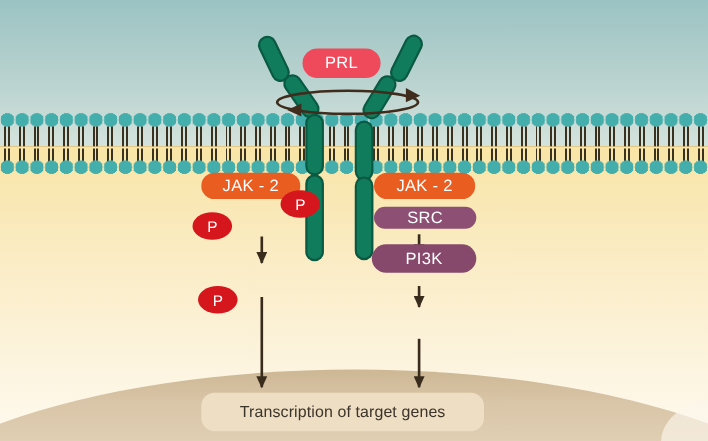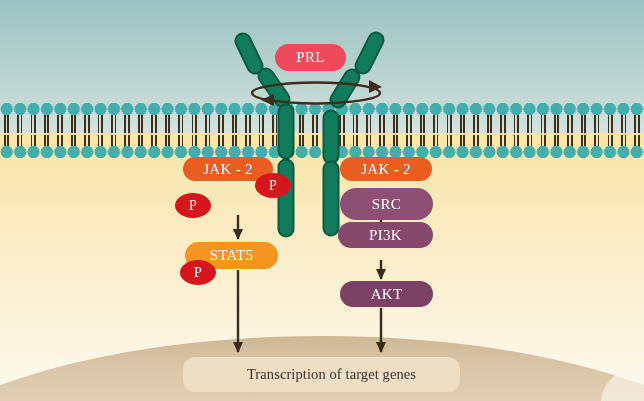--- a/index.html
+++ b/index.html
@@ -1,18 +1,18 @@
 <!DOCTYPE html>
 <html><head>
 <meta charset="utf-8">
 <style>
   html,body{margin:0;padding:0;}
   .stage{
     position:relative;width:644px;height:401px;overflow:hidden;
-    font-family:Liberation Serif, serif;background:#a16207;
+    font-family:Liberation Sans, sans-serif;background:#a16207;
   }
   .extracellular{position:absolute;left:0;top:0;width:644px;height:133px;
     background:linear-gradient(180deg,#9BC3C3 0%,#B6D1CE 50%,#D4E2DC 100%);}
   .intracellular{position:absolute;left:0;top:133px;width:644px;height:268px;
     background:linear-gradient(180deg,#F8E5A6 0%,#FAEBC2 35%,#FCF3DC 70%,#FEFAEF 100%);}
   .nucleus{position:absolute;left:-130px;top:336px;width:904px;height:330px;border-radius:50%;
     background:linear-gradient(180deg,#CDB795 0%,#D9C5A7 9%,#E2D1B7 22%,#E4D3BA 100%);}
   .nucleus-hl{position:absolute;left:601px;top:362px;width:110px;height:80px;border-radius:50%;
     background:rgba(252,246,235,0.65);}
   
@@ -30,30 +30,30 @@
   .overlay{position:absolute;left:0;top:0;}
   
   .node{position:absolute;display:flex;align-items:center;justify-content:center;
     color:#FFFFFF;font-size:15px;letter-spacing:0.3px;}
   .pill{border-radius:999px;}
   .prl{left:275px;top:44px;width:71px;height:27px;background:#EF4A5B;}
   .jak2-left{left:183px;top:157px;width:90px;height:24px;background:#EA5D21;}
   .stat{left:187px;top:185px;width:85px;height:27px;background:#F5941E;}
   .stat5{left:185px;top:242px;width:93px;height:27px;background:#F5941E;}
   .jak2-right{left:340px;top:157px;width:92px;height:24px;background:#EA5D21;}
-  .src{left:340px;top:188px;width:93px;height:32px;background:#8D4F73;}
+  .src{left:340px;top:188px;width:93px;height:20px;background:#8D4F73;}
   .pi3k{left:338px;top:222px;width:95px;height:26px;background:#86496C;}
   .akt{left:340px;top:281px;width:93px;height:26px;background:#7B4164;}
   .p-badge{position:absolute;width:36px;height:25px;border-radius:50%;background:#D6161D;
     color:#fff;display:flex;align-items:center;justify-content:center;font-size:14px;}
   .p1{left:255px;top:173px;}
   .p2{left:175px;top:193px;}
   .p3{left:180px;top:260px;}
   .transcription{left:183px;top:357px;width:257px;height:35px;border-radius:12px;
-    background:#EDDEC4;color:#3C342A;font-size:14.5px;letter-spacing:0.1px;padding-left:20px;}
+    background:#EDDEC4;color:#3C342A;font-size:14.5px;letter-spacing:0.1px;}
 </style>
 </head>
 <body>
 
 <div class="stage">
 
   <div class="extracellular"></div>
   <div class="intracellular"></div>
   <div class="nucleus"></div>
   <div class="nucleus-hl"></div>
@@ -109,35 +109,29 @@
     </g>
   </svg>
 
   <div class="node pill prl">
     <span>PRL</span>
   </div>
 
   <div class="node pill jak2-left">
     <span>JAK - 2</span>
   </div>
-  <div class="node pill stat5">
-    <span>STAT5</span>
-  </div>
 
   <div class="node pill jak2-right">
     <span>JAK - 2</span>
   </div>
   <div class="node pill src">
     <span>SRC</span>
   </div>
   <div class="node pill pi3k">
     <span>PI3K</span>
-  </div>
-  <div class="node pill akt">
-    <span>AKT</span>
   </div>
 
   <div class="p-badge p1">
     <span>P</span>
   </div>
   <div class="p-badge p2">
     <span>P</span>
   </div>
   <div class="p-badge p3">
     <span>P</span>

